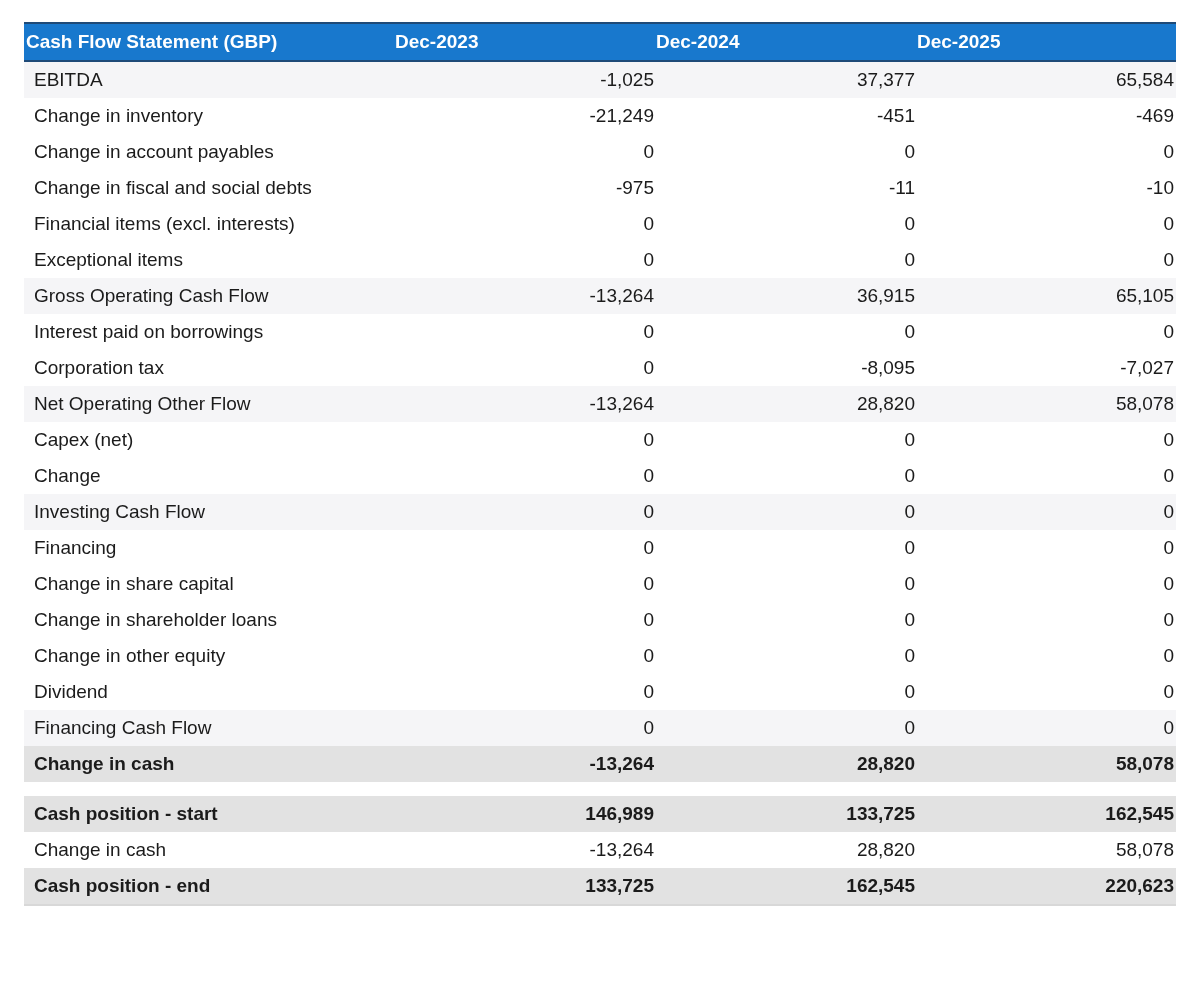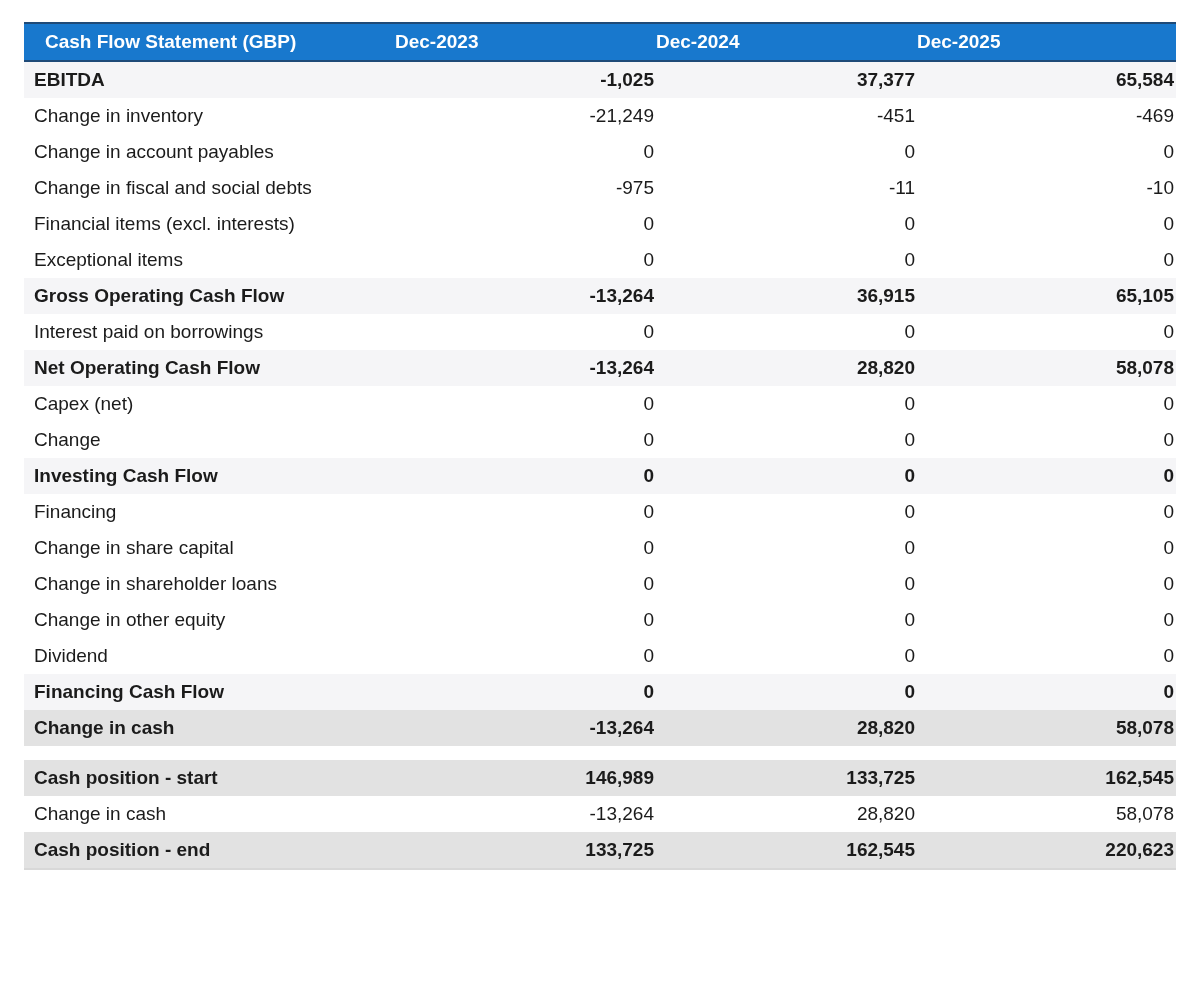--- a/index.html
+++ b/index.html
@@ -33,37 +33,37 @@
     font-size: 19px;
     font-weight: 700;
     height: 36px;
     border-top: 2px solid #1e4a78;
     border-bottom: 2px solid #1e4a78;
     padding: 0;
     vertical-align: middle;
     white-space: nowrap;
     overflow: hidden;
   }
-  thead th.title { text-align: left; padding-left: 21px; }
+  thead th.title { text-align: left; padding-left: 2px; }
   thead th.colhead { text-align: left; padding-right: 2px; }
 
   tbody td {
     height: 36px;
     font-size: 19px;
     color: #1b1b1b;
     padding: 0;
     vertical-align: middle;
     white-space: nowrap;
     overflow: hidden;
   }
   td.label { text-align: left; padding-left: 10px; }
   td.value { text-align: right; padding-right: 2px; }
 
   tr.normal td { background: #ffffff; font-weight: 400; }
-  tr.subtotal td { background: #f5f5f7; font-weight: 700; }
+  tr.subtotal td { background: #f5f5f7; font-weight: 400; }
   tr.total td { background: #e2e2e2; font-weight: 700; }
   tr.spacer td { height: 14px; background: #ffffff; }
 </style>
 </head>
 <body>
 
 <div class="table-wrap">
   <table class="cashflow">
     <colgroup>
       <col class="c-label">
@@ -121,22 +121,28 @@
           <td class="value">-13,264</td>
           <td class="value">36,915</td>
           <td class="value">65,105</td>
         </tr>
         <tr class="normal">
           <td class="label">Interest paid on borrowings</td>
           <td class="value">0</td>
           <td class="value">0</td>
           <td class="value">0</td>
         </tr>
-        <tr class="subtotal">
-          <td class="label">Net Operating Cash Flow</td>
+        <tr class="normal">
+          <td class="label">Corporation tax</td>
+          <td class="value">0</td>
+          <td class="value">-8,095</td>
+          <td class="value">-7,027</td>
+        </tr>
+        <tr class="subtotal">
+          <td class="label">Net Operating Other Flow</td>
           <td class="value">-13,264</td>
           <td class="value">28,820</td>
           <td class="value">58,078</td>
         </tr>
         <tr class="normal">
           <td class="label">Capex (net)</td>
           <td class="value">0</td>
           <td class="value">0</td>
           <td class="value">0</td>
         </tr>

